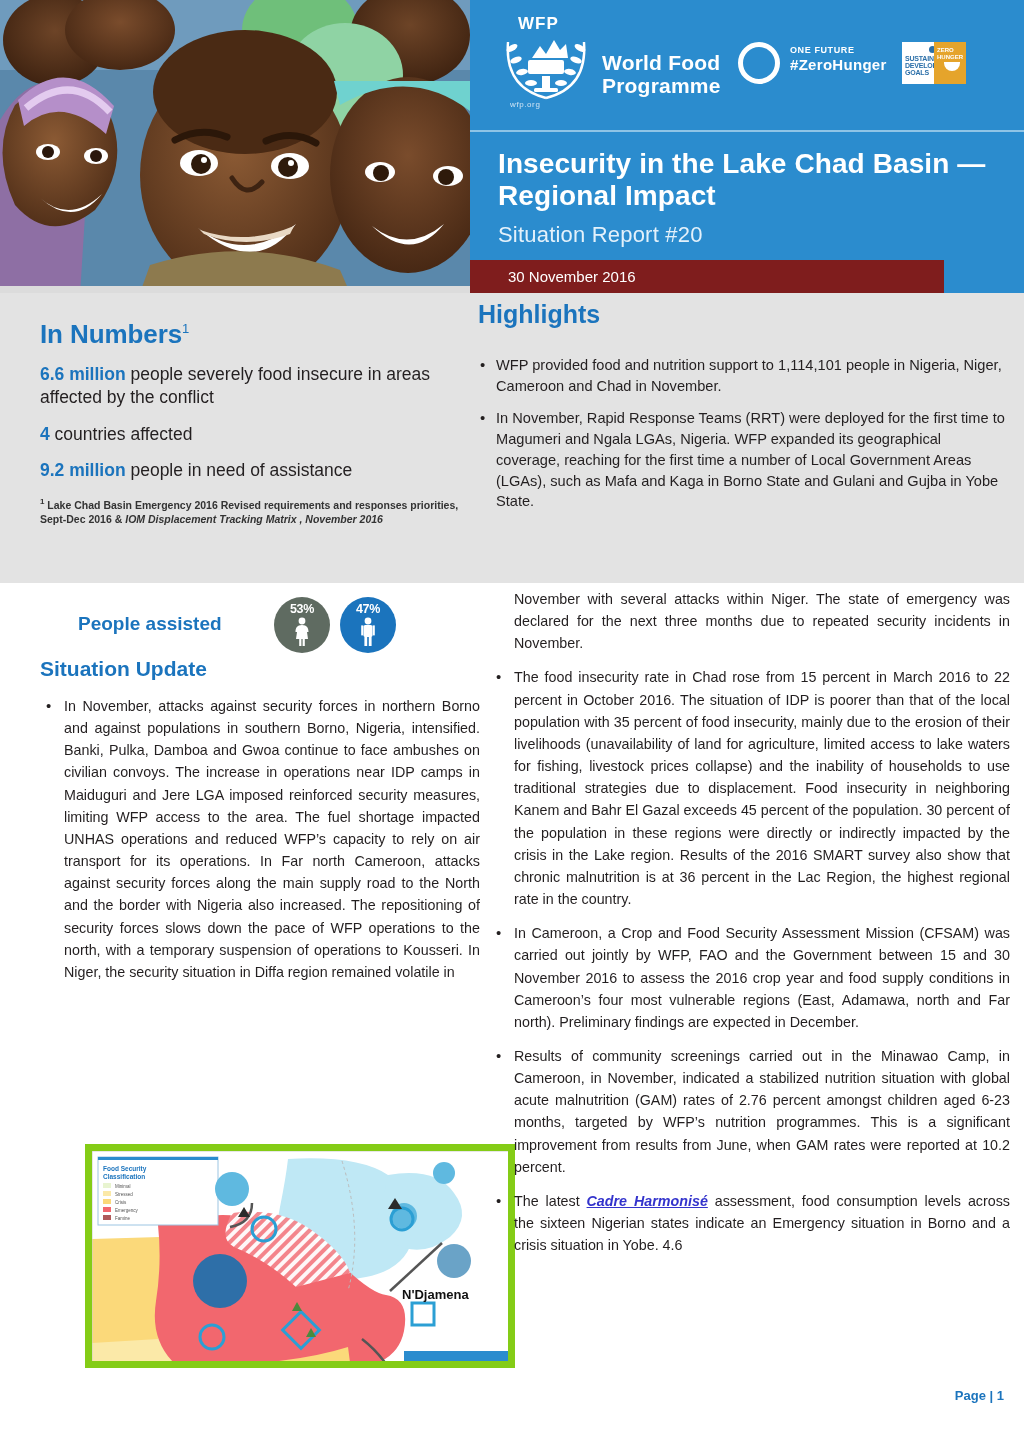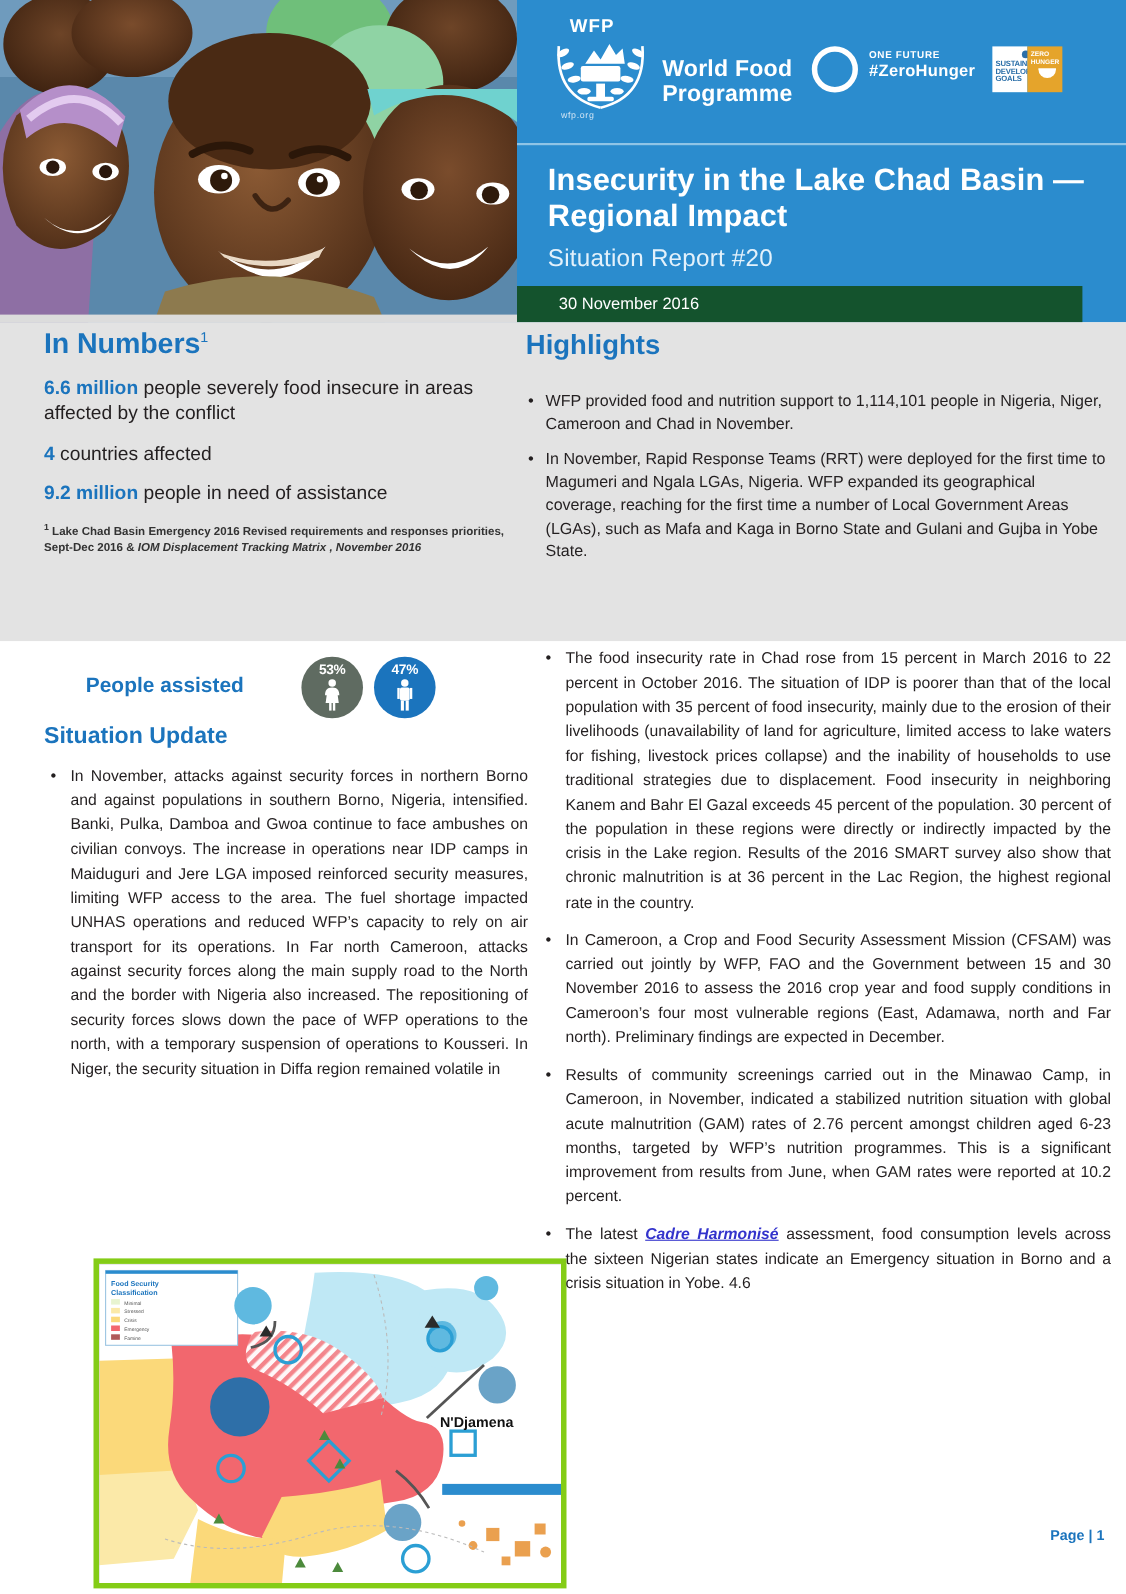--- a/index.html
+++ b/index.html
@@ -76,34 +76,34 @@
   .report-title {
     position:absolute; left:28px; top:148px; width:500px;
     color:#ffffff; font-size:28px; font-weight:bold; line-height:1.15;
     letter-spacing:.1px;
   }
   .report-sub {
     position:absolute; left:28px; top:222px; width:500px;
     color:#e3f1fb; font-size:22px; font-weight:normal; letter-spacing:.2px;
   }
   .date-band {
-    position:absolute; left:0; top:260px; width:514px; height:33px;
-    background:#14532d;
+    position:absolute; left:0; top:260px; width:474px; height:33px;
+    background:#7f1d1d;
   }
   .date-band span {
     position:absolute; left:38px; top:8px;
     color:#ffffff; font-size:15px;
   }
 
   
   .greyband {
     position:absolute; left:0; top:293px; width:1024px; height:290px;
     background:#e3e3e3;
   }
-  .numbers { position:absolute; left:40px; top:4px; width:430px; }
+  .numbers { position:absolute; left:40px; top:26px; width:430px; }
   .sec-head {
     color:#1b74bd; font-size:26px; font-weight:bold; letter-spacing:-.1px;
   }
   .sec-head .sup { font-size:13px; vertical-align:super; font-weight:normal; }
   .num-line {
     color:#231f20; font-size:17.5px; line-height:1.33; margin-top:13px;
   }
   .num-line b { color:#1b74bd; font-weight:bold; }
   .footnote {
     margin-top:14px; color:#333; font-size:10.5px; line-height:1.42;
@@ -162,22 +162,22 @@
   .cont-para {
     color:#231f20; font-size:14.3px; line-height:1.55; text-align:justify;
     margin-bottom:12px; padding-left:24px;
   }
   a.inline-link {
     color:#3333cc; font-style:italic; text-decoration:underline; font-weight:bold;
   }
 
   
   .map-wrap {
-    position:absolute; left:45px; top:487px; width:430px; height:300px;
-    background:#fff; border:5px solid #84cc16; overflow:hidden;
+    position:absolute; left:45px; top:487px; width:430px; height:224px;
+    background:#fff; border:7px solid #84cc16; overflow:hidden;
   }
   .map-wrap svg { display:block; width:430px; height:300px; }
 
   .page-num {
     position:absolute; right:20px; top:1388px;
     color:#1b74bd; font-size:13px; font-weight:bold;
   }
 </style>
 </head>
 <body>
@@ -468,20 +468,21 @@
             <path d="M60 250 q60 20 140 -6 q70 -18 150 18"></path>
             <path d="M250 10 q22 70 6 130"></path>
           </g>
           <rect x="0" y="0" width="430" height="300" fill="none" stroke="#d0d0d0" stroke-width="1"></rect>
         </svg>
       </div>
 
     </div>
 
     <div class="col-right">
+      <div class="cont-para">November with several attacks within Niger. The state of emergency was declared for the next three months due to repeated security incidents in November.</div>
       <ul class="body-list">
         <li><span>The food insecurity rate in </span><b>Chad</b><span> rose from 15 percent in March 2016 to 22 percent in October 2016. The situation of IDP is poorer than that of the local population with 35 percent of food insecurity, mainly due to the erosion of their livelihoods (unavailability of land for agriculture, limited access to lake waters for fishing, livestock prices collapse) and the inability of households to use traditional strategies due to displacement. Food insecurity in neighboring Kanem and Bahr El Gazal exceeds 45 percent of the population. 30 percent of the population in these regions were directly or indirectly impacted by the crisis in the Lake region. Results of the 2016 SMART survey also show that chronic malnutrition is at 36 percent in the Lac Region, the highest regional rate in the country.</span></li>
         <li>In Cameroon, a Crop and Food Security Assessment Mission (CFSAM) was carried out jointly by WFP, FAO and the Government between 15 and 30 November 2016 to assess the 2016 crop year and food supply conditions in Cameroon’s four most vulnerable regions (East, Adamawa, north and Far north). Preliminary findings are expected in December.</li>
         <li>Results of community screenings carried out in the Minawao Camp, in Cameroon, in November, indicated a stabilized nutrition situation with global acute malnutrition (GAM) rates of 2.76 percent amongst children aged 6-23 months, targeted by WFP’s nutrition programmes. This is a significant improvement from results from June, when GAM rates were reported at 10.2 percent.</li>
         <li><span>The latest </span><a href="#" class="inline-link">Cadre Harmonisé</a><span> assessment, food consumption levels across the sixteen Nigerian states indicate an Emergency situation in Borno and a crisis situation in Yobe. 4.6</span></li>
       </ul>
     </div>
   </div>
 
   <div class="page-num">Page | 1</div>

